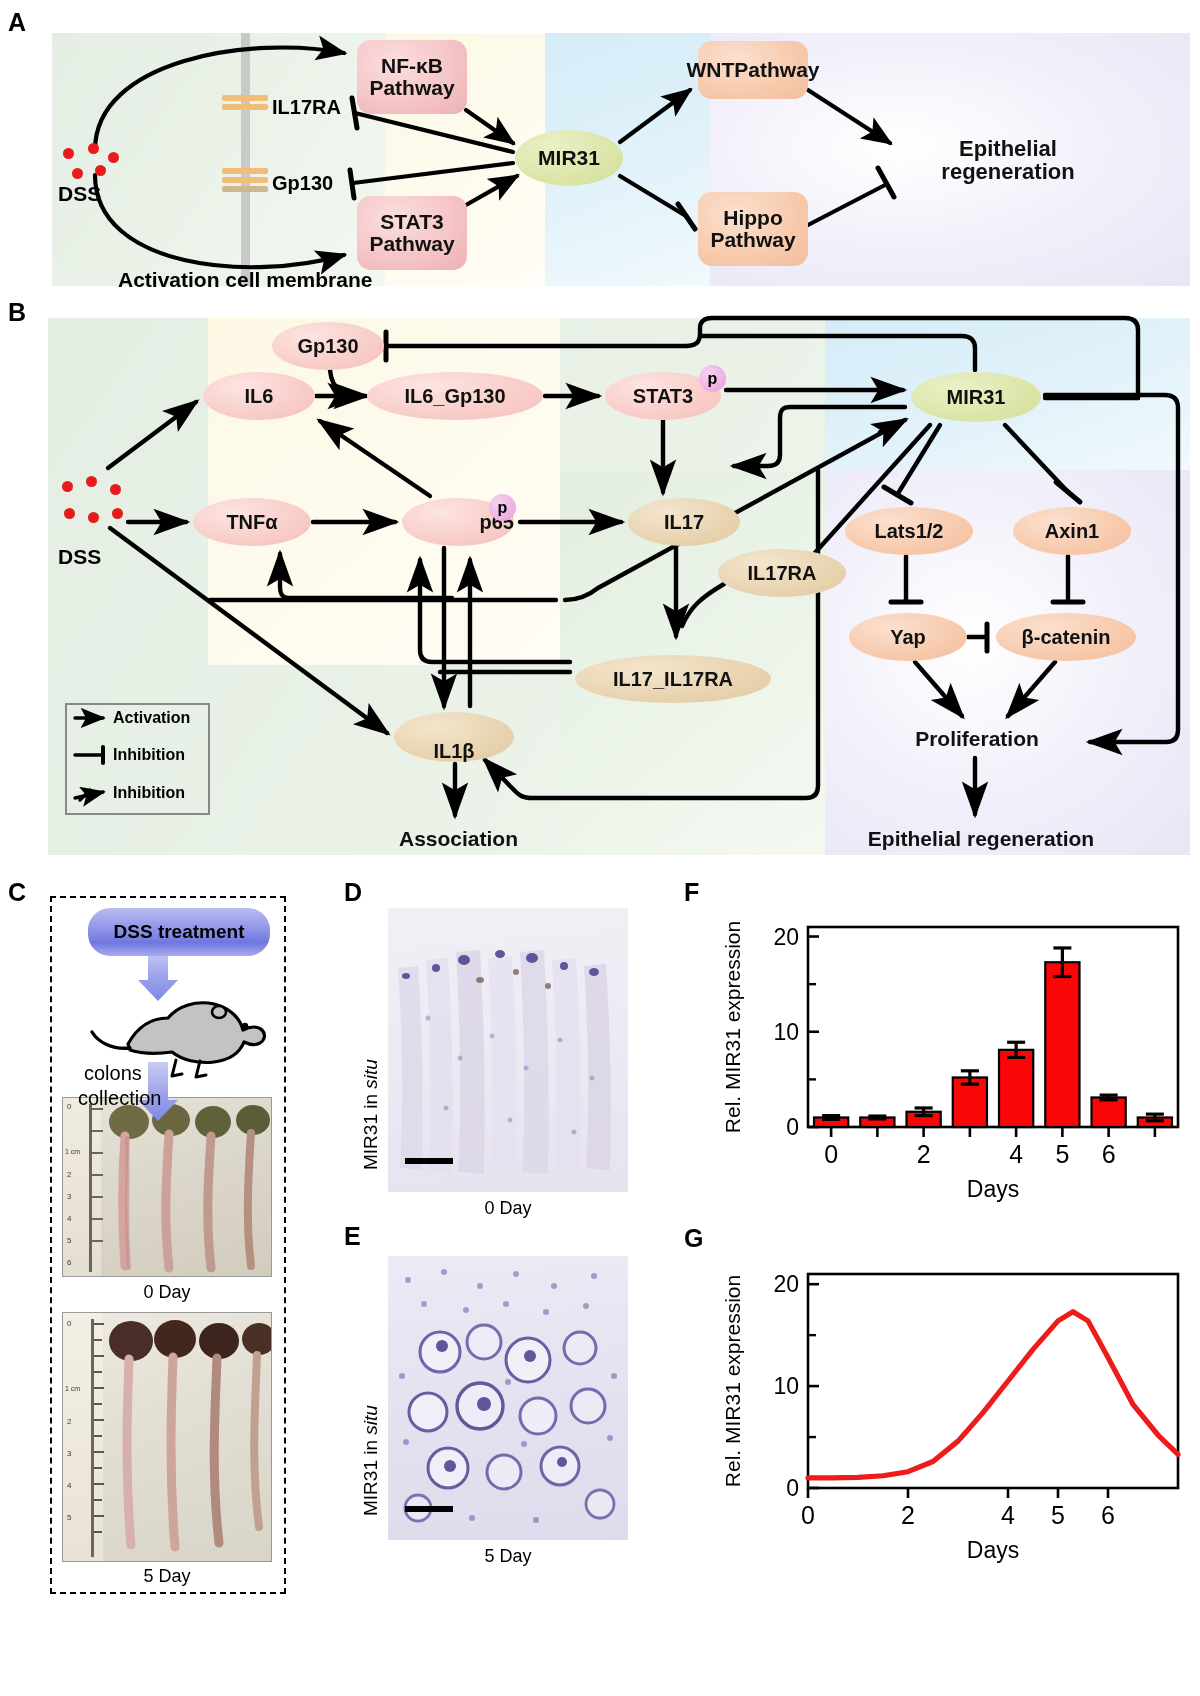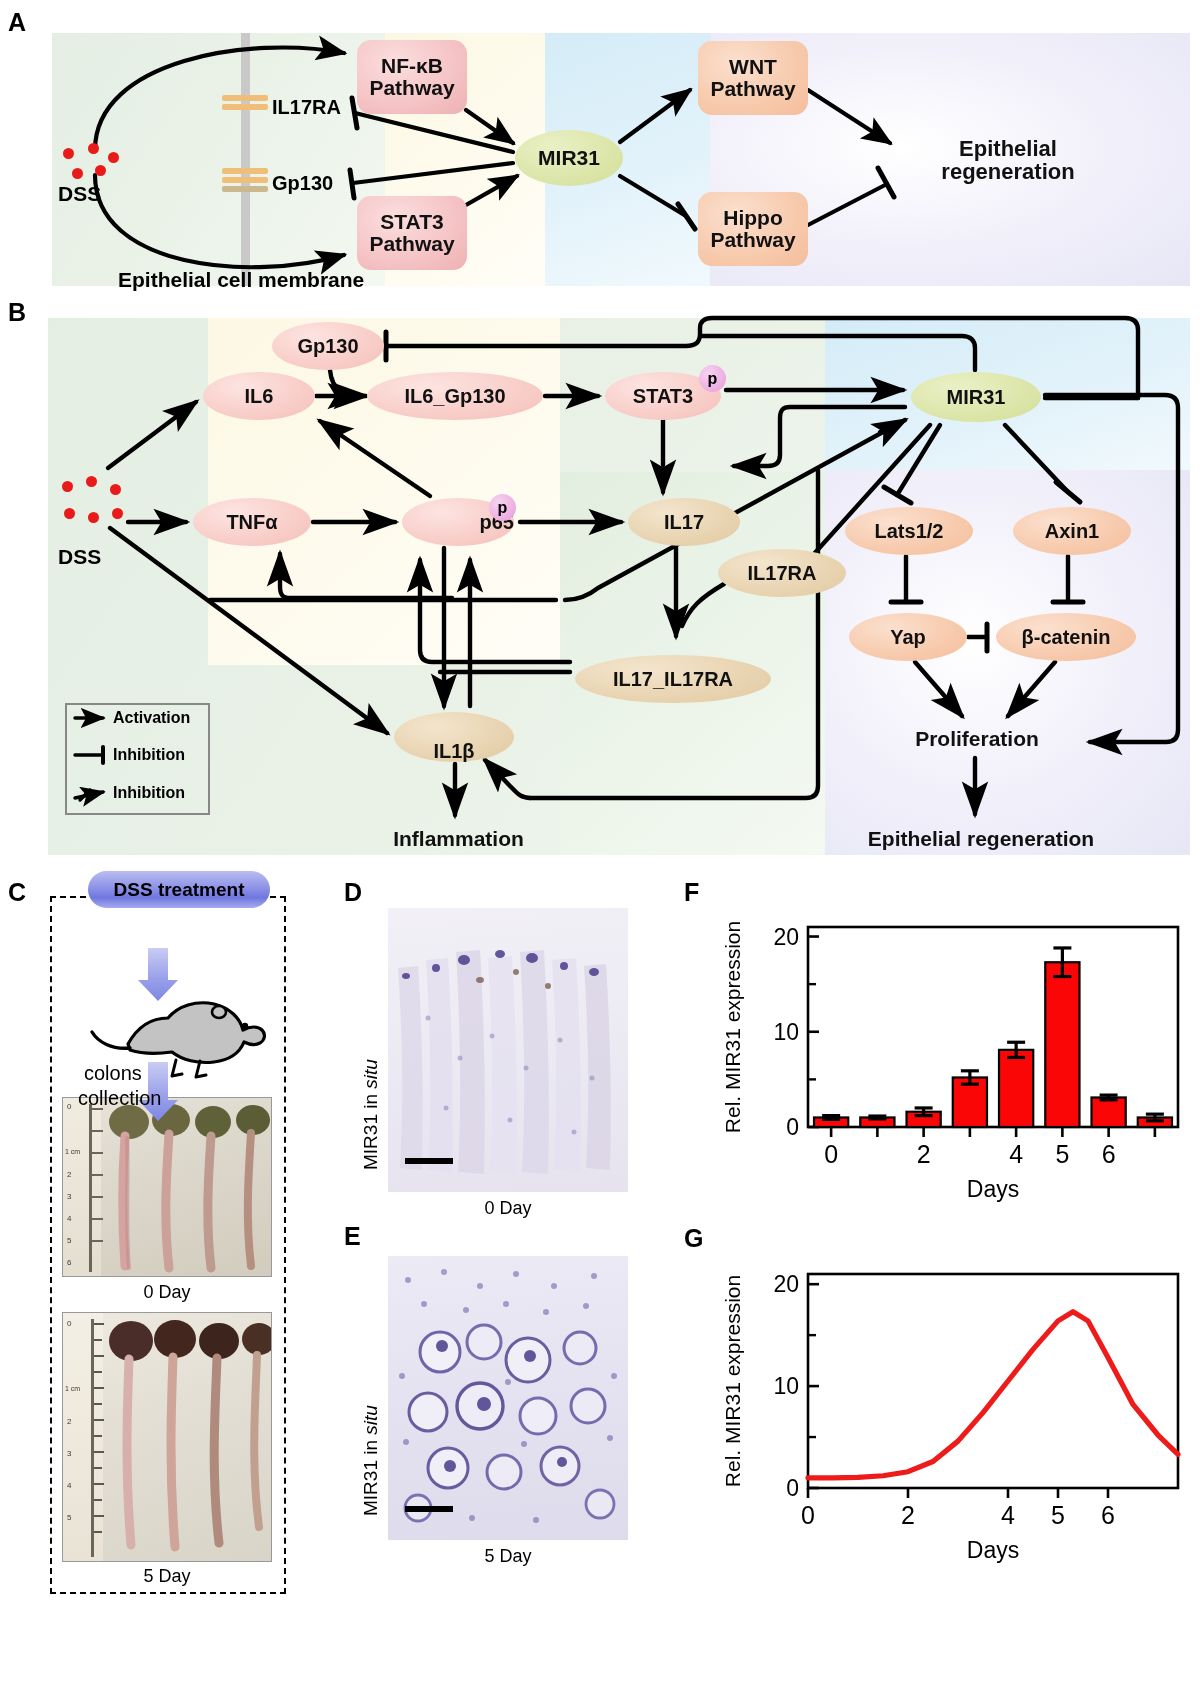--- a/index.html
+++ b/index.html
@@ -122,34 +122,34 @@
   <span>NF-κB</span>
   <span>Pathway</span>
 </div>
 <div class="node rrect pink" style="left:357px; top:196px; width:110px; height:74px; font-size:21px; flex-direction:column;">
   <span>STAT3</span>
   <span>Pathway</span>
 </div>
 <div class="node ell olive" style="left:515px; top:130px; width:108px; height:56px; font-size:21px;">
   <span>MIR31</span>
 </div>
-<div class="node rrect peach" style="left:698px; top:41px; width:110px; height:74px; font-size:21px; flex-direction:column;">
+<div class="node rrect peach" style="left:698px; top:41px; width:110px; height:58px; font-size:21px; ">
   <span>WNT</span>
   <span>Pathway</span>
 </div>
 <div class="node rrect peach" style="left:698px; top:192px; width:110px; height:74px; font-size:21px; flex-direction:column;">
   <span>Hippo</span>
   <span>Pathway</span>
 </div>
 <div class="node" style="left:898px; top:125px; width:220px; height:70px; font-size:22px; flex-direction:column;">
   <span>Epithelial</span>
   <span>regeneration</span>
 </div>
 
-<div class="lbl" style="left:118px; top:268px; font-size:21px;">Epithelial cell membrane</div>
+<div class="lbl" style="left:118px; top:268px; font-size:21px;">Activation cell membrane</div>
 
 <svg class="ovl" width="1200" height="300">
   <defs>
     <marker id="arrA" markerWidth="8" markerHeight="8" refX="6.6" refY="3" orient="auto">
       <path d="M0,0 L7.4,3 L0,6 L1.6,3 Z" fill="#000"></path>
     </marker>
   </defs>
   <g stroke="#000" fill="none" stroke-width="4.2" stroke-linecap="round">
 
     <path d="M95,150 C95,60 250,35 344,53" marker-end="url(#arrA)"></path>
@@ -242,21 +242,21 @@
 <div class="node ell peach" style="left:849px; top:613px; width:118px; height:48px; font-size:20px;">
   <span>Yap</span>
 </div>
 <div class="node ell peach" style="left:996px; top:613px; width:140px; height:48px; font-size:20px;">
   <span>β-catenin</span>
 </div>
 <div class="node" style="left:883px; top:723px; width:188px; height:32px; font-size:21px;">
   <span>Proliferation</span>
 </div>
 <div class="node" style="left:376px; top:823px; width:165px; height:32px; font-size:21px;">
-  <span>Inflammation</span>
+  <span>Association</span>
 </div>
 <div class="node" style="left:836px; top:823px; width:290px; height:32px; font-size:21px;">
   <span>Epithelial regeneration</span>
 </div>
 
 <div class="legend-box" style="left:65px; top:703px; width:145px; height:112px;"></div>
 <svg class="ovl ovl-top" width="1200" height="900" style="top:0;">
   <defs>
     <marker id="arrL" markerWidth="8" markerHeight="8" refX="6.6" refY="3" orient="auto">
       <path d="M0,0 L7.4,3 L0,6 L1.6,3 Z" fill="#000"></path>
@@ -363,21 +363,21 @@
     <path d="M530,798 C520,798 516,792 510,786 L485,760" marker-end="url(#arrB2)"></path>
 
     <path d="M570,662 L432,662 C424,662 420,658 420,650 L420,560" marker-end="url(#arrB2)"></path>
     <path d="M570,672 L440,672"></path>
   </g>
 </svg>
 
 <div class="panel-letter" style="left:8px; top:878px;">C</div>
 <div class="dashbox" style="left:50px; top:896px; width:236px; height:698px;"></div>
 
-<div class="pill" style="left:88px; top:871px; width:182px; height:37px;">
+<div class="pill" style="left:88px; top:908px; width:182px; height:48px;">
   <span>DSS treatment</span>
 </div>
 
 <svg class="ovl" width="1200" height="1696" style="top:0;">
   <defs>
     <linearGradient id="gradArrow" x1="0" y1="0" x2="0" y2="1">
       <stop offset="0%" stop-color="#c9ccf3"></stop>
       <stop offset="55%" stop-color="#9ba2ea"></stop>
       <stop offset="100%" stop-color="#7e87e3"></stop>
     </linearGradient>

